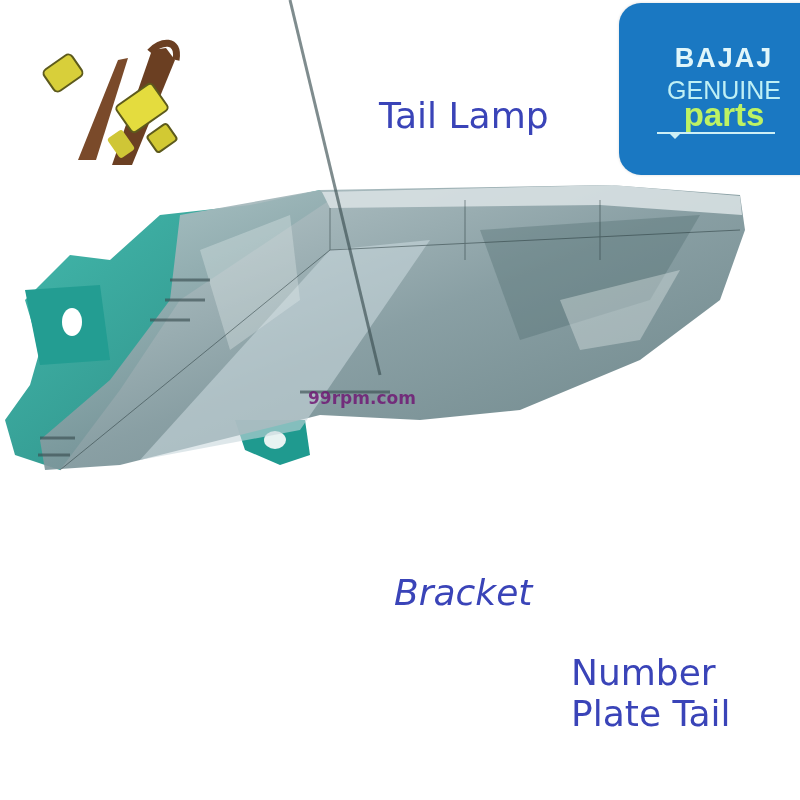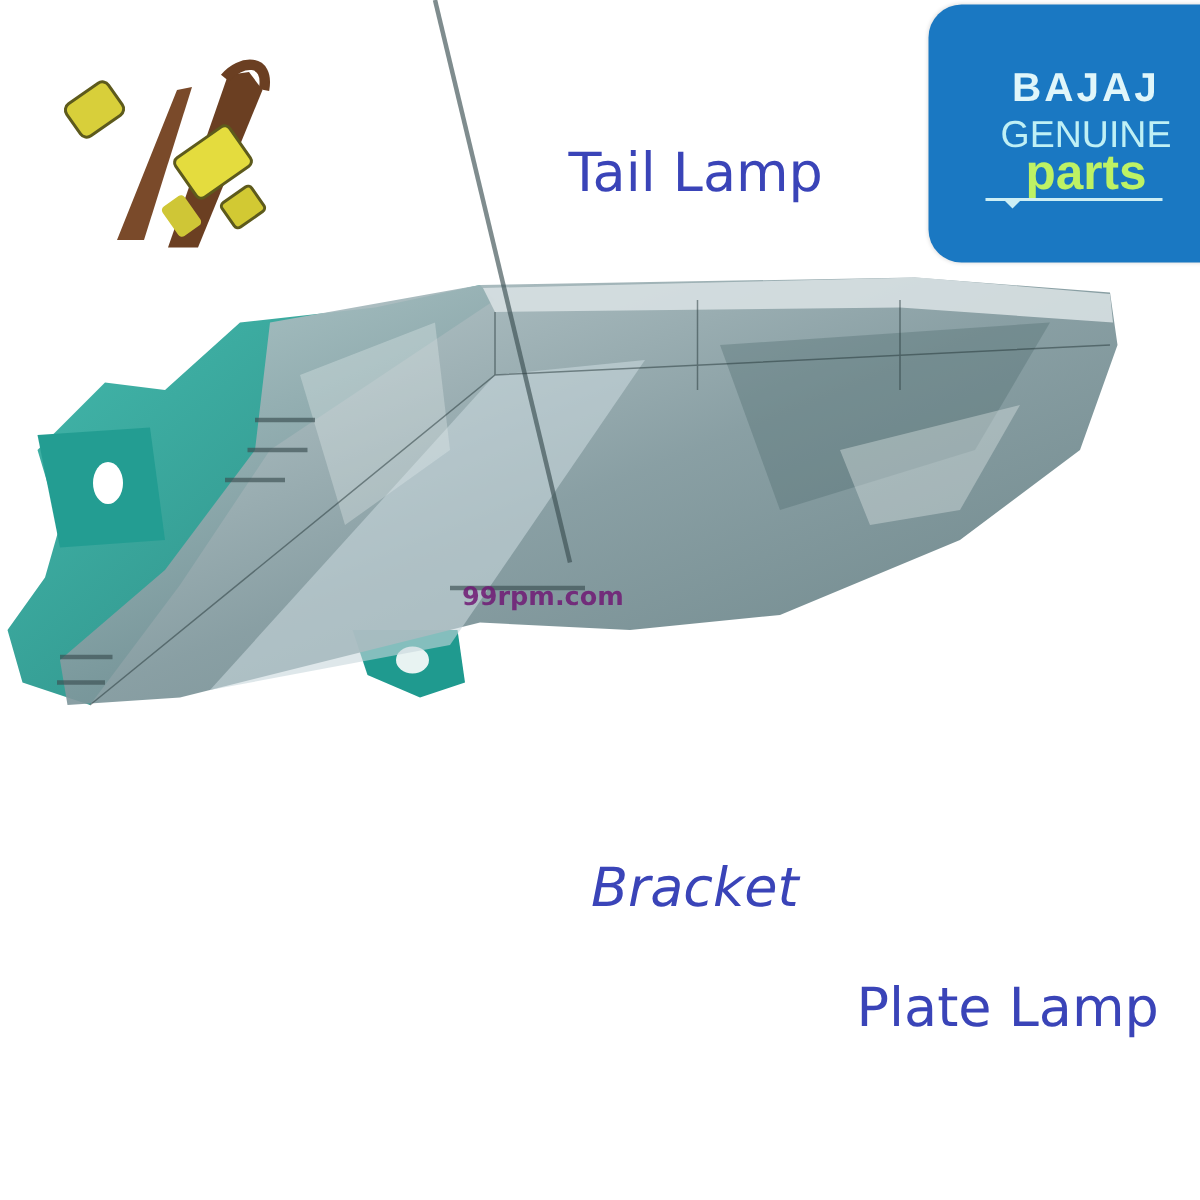--- a/index.html
+++ b/index.html
@@ -174,21 +174,22 @@
 
   
   <path d="M372 700 C380 672 420 660 460 660 C505 660 522 682 520 705 C518 740 508 765 470 770 C430 775 385 760 375 740 Z" fill="url(#nplGrad)">
 
 
 <div class="watermark">99rpm.com</div>
 
 <div class="label label-tail">Tail Lamp</div>
 <div class="label label-bracket">Bracket</div>
 <div class="label label-number">
-  <span>Plate Lamp</span>
+  <span>Number</span>
+  <span>Plate Tail</span>
 </div>
 
 <div class="logo">
   <div class="brand">BAJAJ</div>
   <div class="genuine">GENUINE</div>
   <div class="parts">parts</div>
   <div class="underline"></div>
   <div class="notch"></div>
 </div>
 

